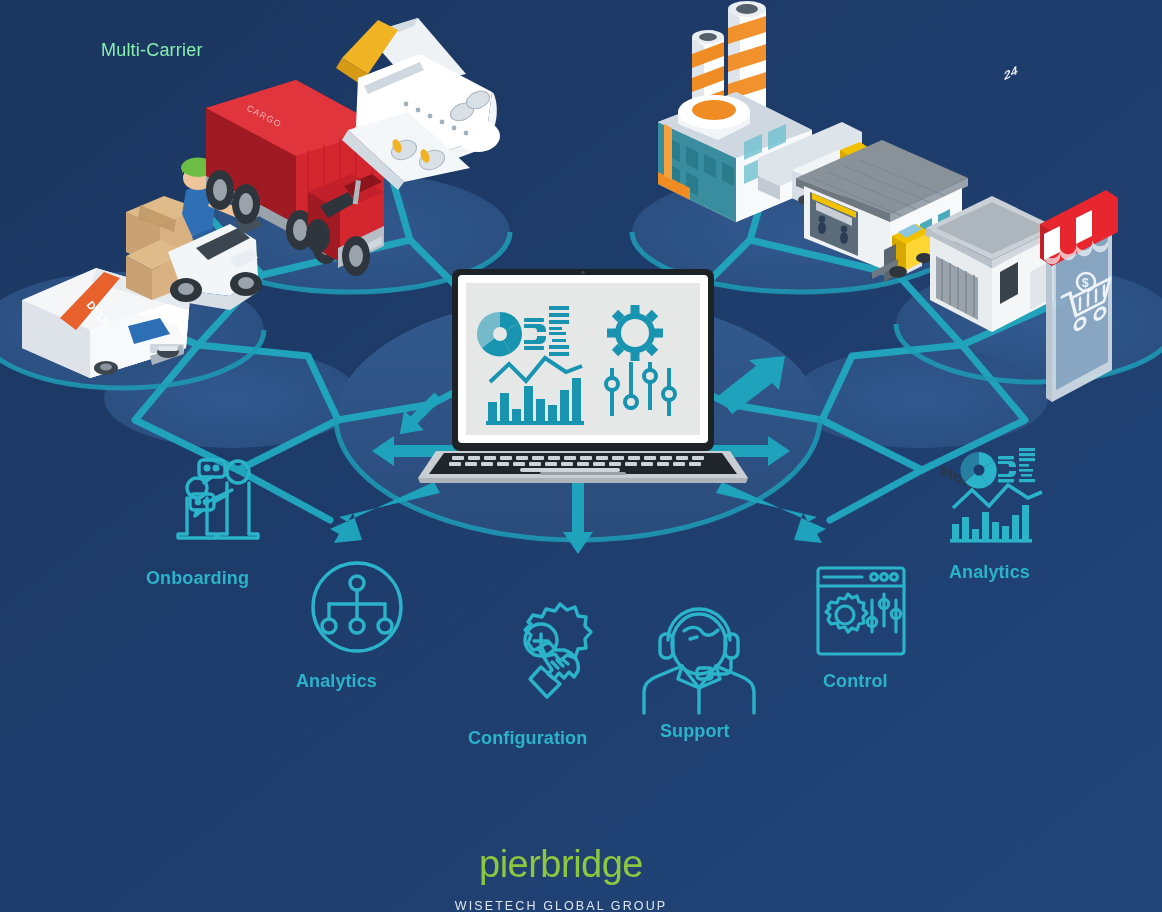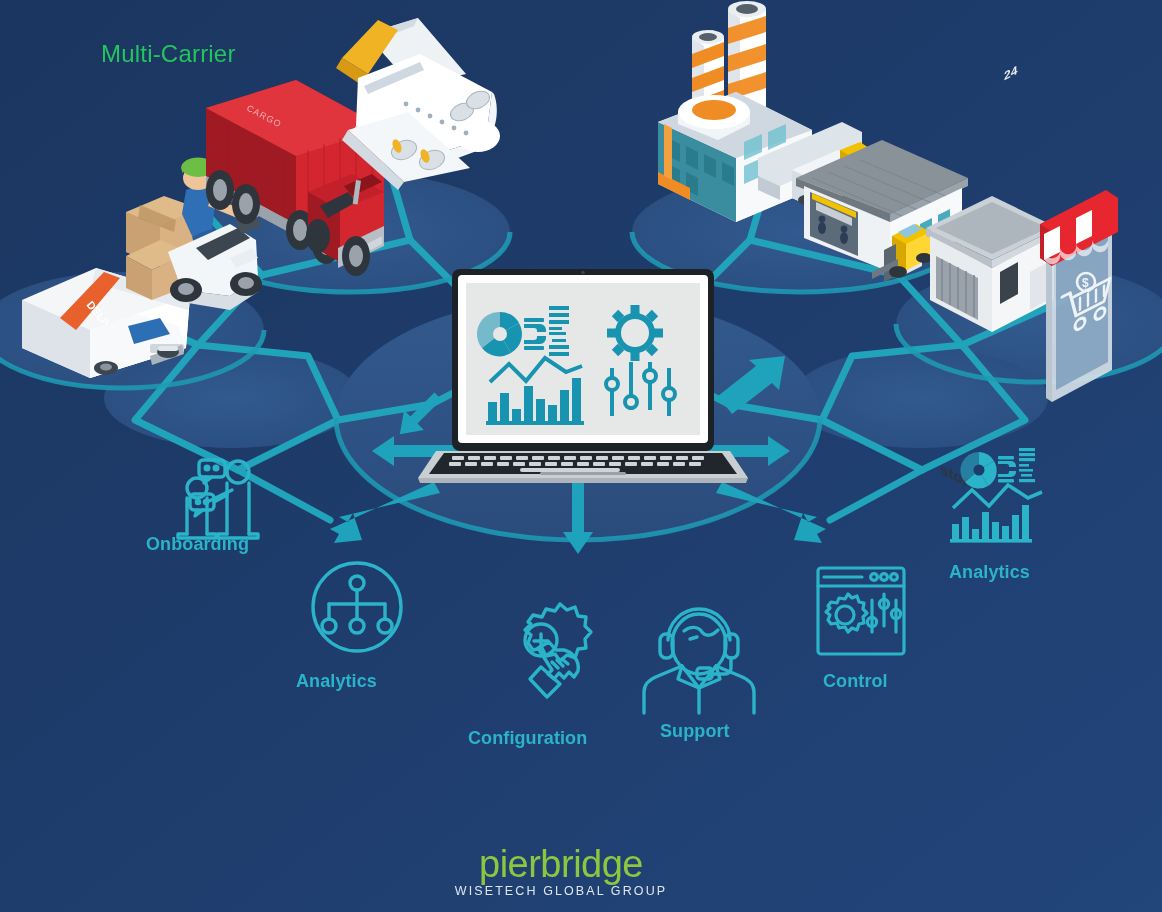--- a/index.html
+++ b/index.html
@@ -4,37 +4,37 @@
 <title>Pierbridge Multi-Carrier Multi-Shipper Diagram</title>
 <style>
   html,body{margin:0;padding:0;background:#1e3c6b;}
   body{width:1162px;height:912px;overflow:hidden;
        font-family:"Liberation Sans","DejaVu Sans",sans-serif;}
   #stage{position:relative;width:1162px;height:912px;
          background:#1e3c6b;overflow:hidden;}
   svg{display:block;}
   #bg-layer{position:absolute;left:0;top:0;width:1162px;height:912px;}
   #art-layer{position:absolute;left:0;top:0;width:1162px;height:912px;}
-  .hdr{position:absolute;font-size:24px;font-weight:400;color:#22c55e;
+  .hdr{position:absolute;font-size:18px;font-weight:400;color:#86efac;
        letter-spacing:.2px;white-space:nowrap;}
   #hdr-carrier{left:101px;top:40px;}
   #hdr-shipper{left:908px;top:40px;}
   .svc-label{position:absolute;font-size:18px;font-weight:bold;
              color:#2bb3c9;white-space:nowrap;letter-spacing:.1px;}
-  #lbl-onboarding{left:146px;top:534px;}
+  #lbl-onboarding{left:146px;top:568px;}
   #lbl-deployment{left:296px;top:671px;}
   #lbl-configuration{left:468px;top:728px;}
   #lbl-support{left:660px;top:721px;text-align:center;}
   #lbl-control{left:823px;top:671px;}
   #lbl-analytics{left:949px;top:562px;}
   #logo{position:absolute;left:0;top:845px;width:1122px;text-align:center;}
   #logo-word{font-size:38px;color:#8dc63f;letter-spacing:-.5px;
              line-height:1;font-weight:400;}
   #logo-sub{font-size:12.5px;color:#dfe6ee;letter-spacing:2.1px;
-            margin-top:1px;font-weight:400;}
+            margin-top:16px;font-weight:400;}
 </style>
 </head>
 <body>
 
 <div id="stage">
 
   <svg id="bg-layer" viewBox="0 0 1162 912">
     <defs>
       <radialGradient id="gPlat" cx="50%" cy="50%" r="60%">
         <stop offset="0%" stop-color="#325a90"></stop>

